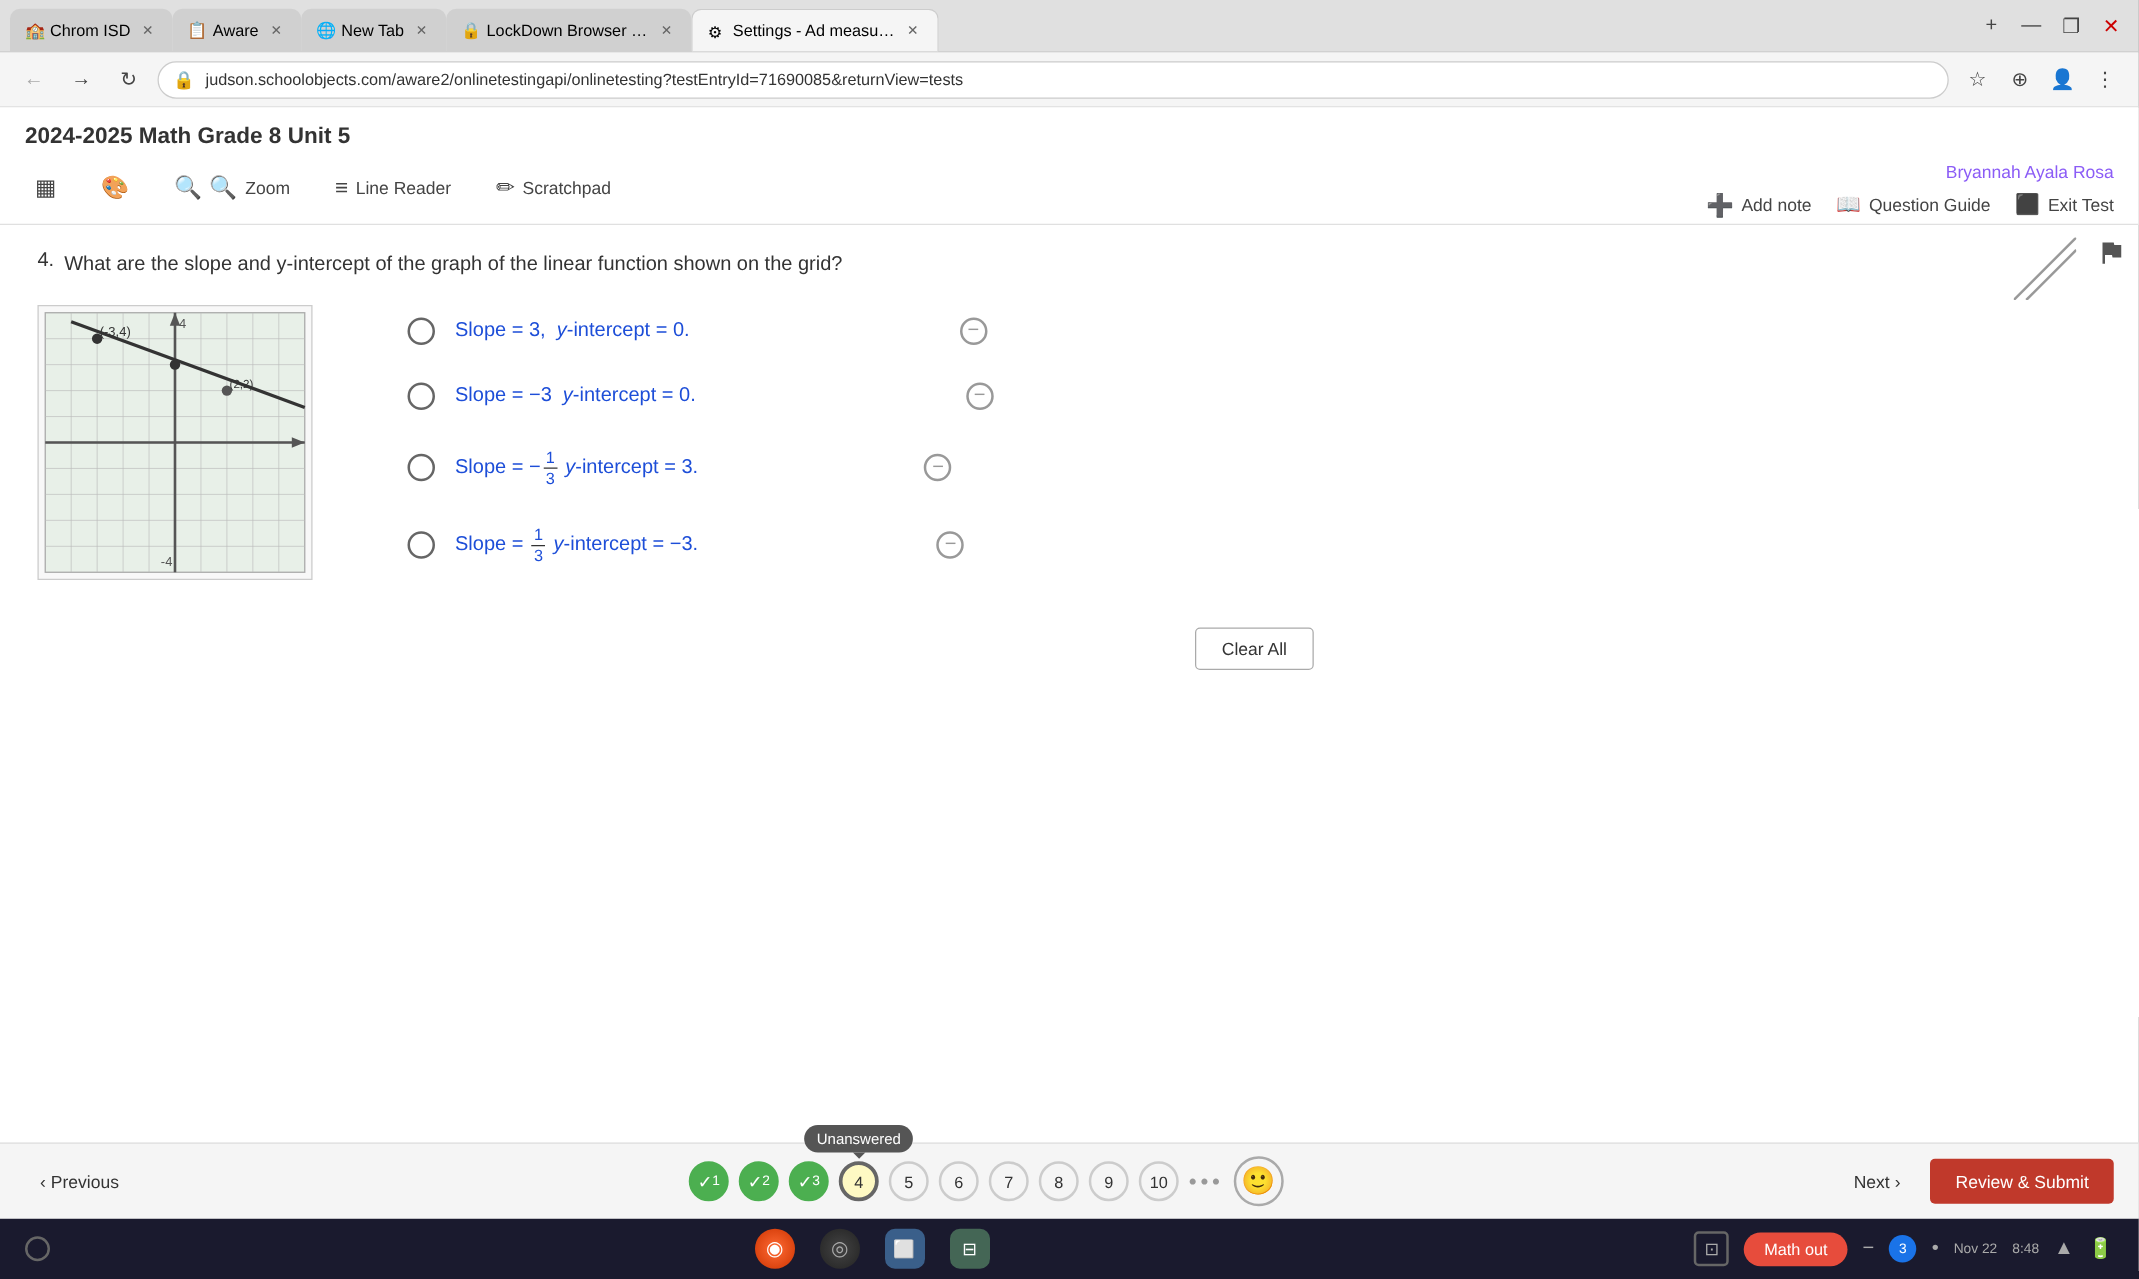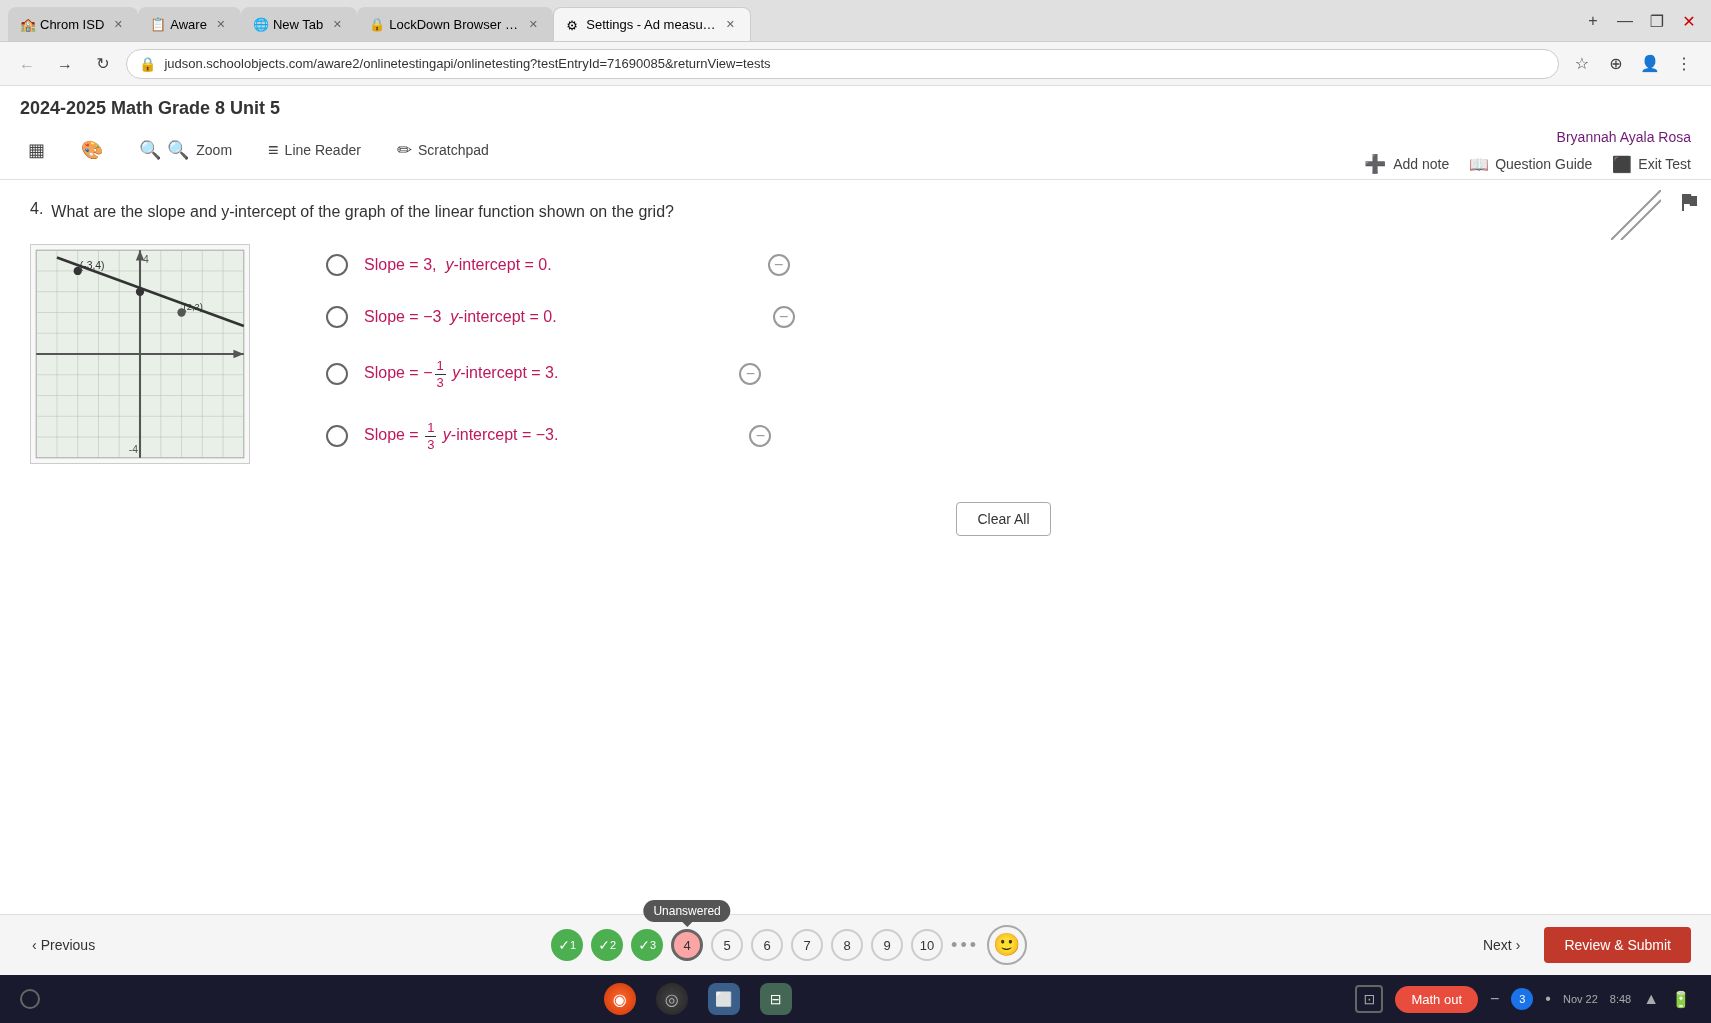--- a/index.html
+++ b/index.html
@@ -195,21 +195,21 @@
       padding: 4px 8px;
       border-radius: 4px;
     }
 
     .toolbar-icon {
       font-size: 18px;
     }
 
     .user-name {
       font-size: 14px;
-      color: #701a75;
+      color: #8b5cf6;
       font-weight: 500;
       padding-left: 37px;
     }
 
     
     .question-area {
       flex: 1;
       padding: 20px 30px;
       overflow-y: auto;
       position: relative;
@@ -276,21 +276,21 @@
       border: 2px solid #666;
       display: flex;
       align-items: center;
       justify-content: center;
       flex-shrink: 0;
       cursor: pointer;
     }
 
     .answer-text {
       font-size: 16px;
-      color: #be185d;
+      color: #1d4ed8;
       display: flex;
       align-items: center;
       gap: 4px;
     }
 
     .eliminate-btn {
       width: 22px;
       height: 22px;
       border-radius: 50%;
       border: 2px solid #999;
@@ -387,21 +387,21 @@
     }
 
     .q-bubble.answered {
       background: #4CAF50;
       border-color: #4CAF50;
       color: white;
     }
 
     .q-bubble.current {
       border: 3px solid #666;
-      background: #fca5a5;
+      background: #fef9c3;
     }
 
     .unanswered-tooltip {
       position: absolute;
       bottom: 36px;
       left: 50%;
       transform: translateX(-50%);
       background: #555;
       color: white;
       padding: 4px 10px;

